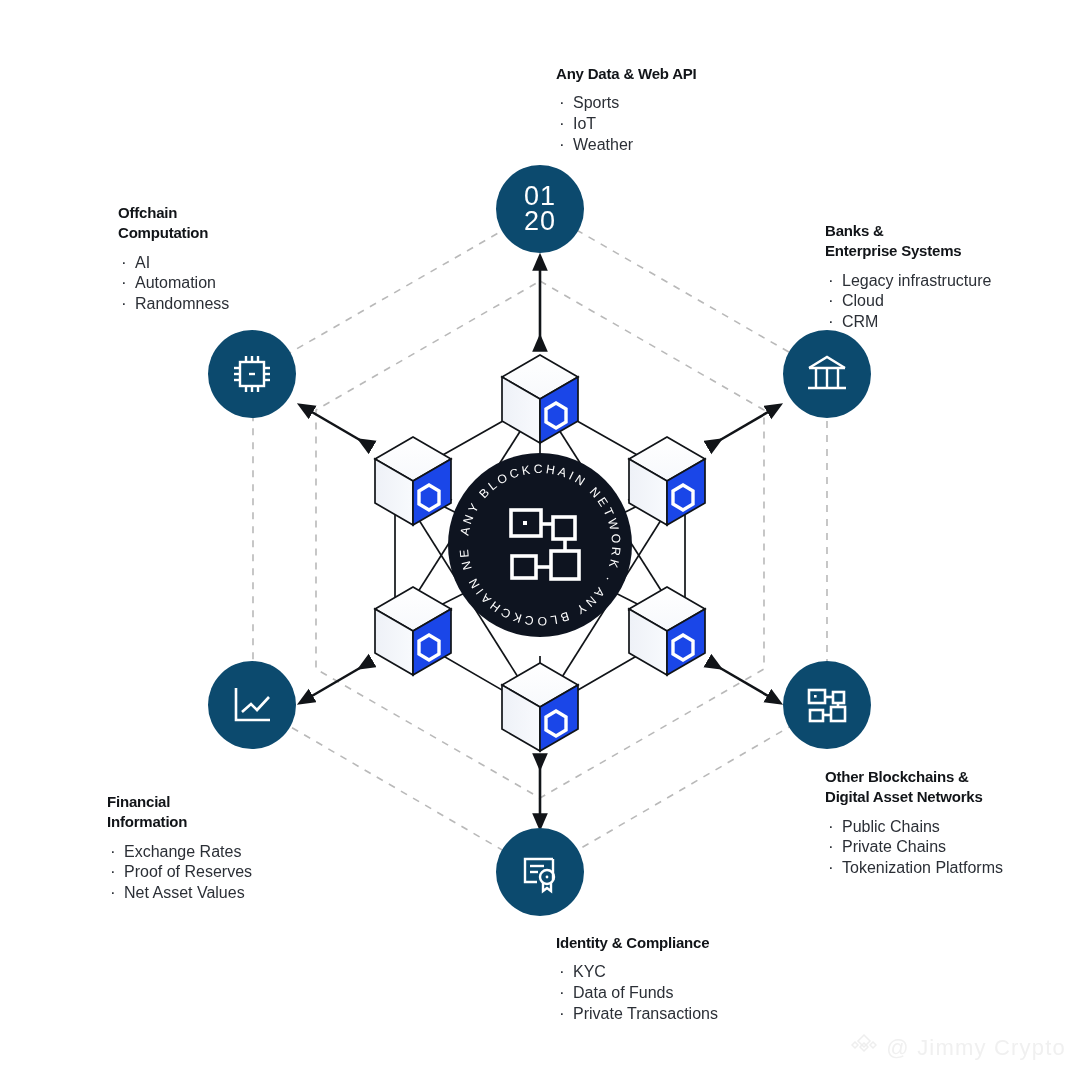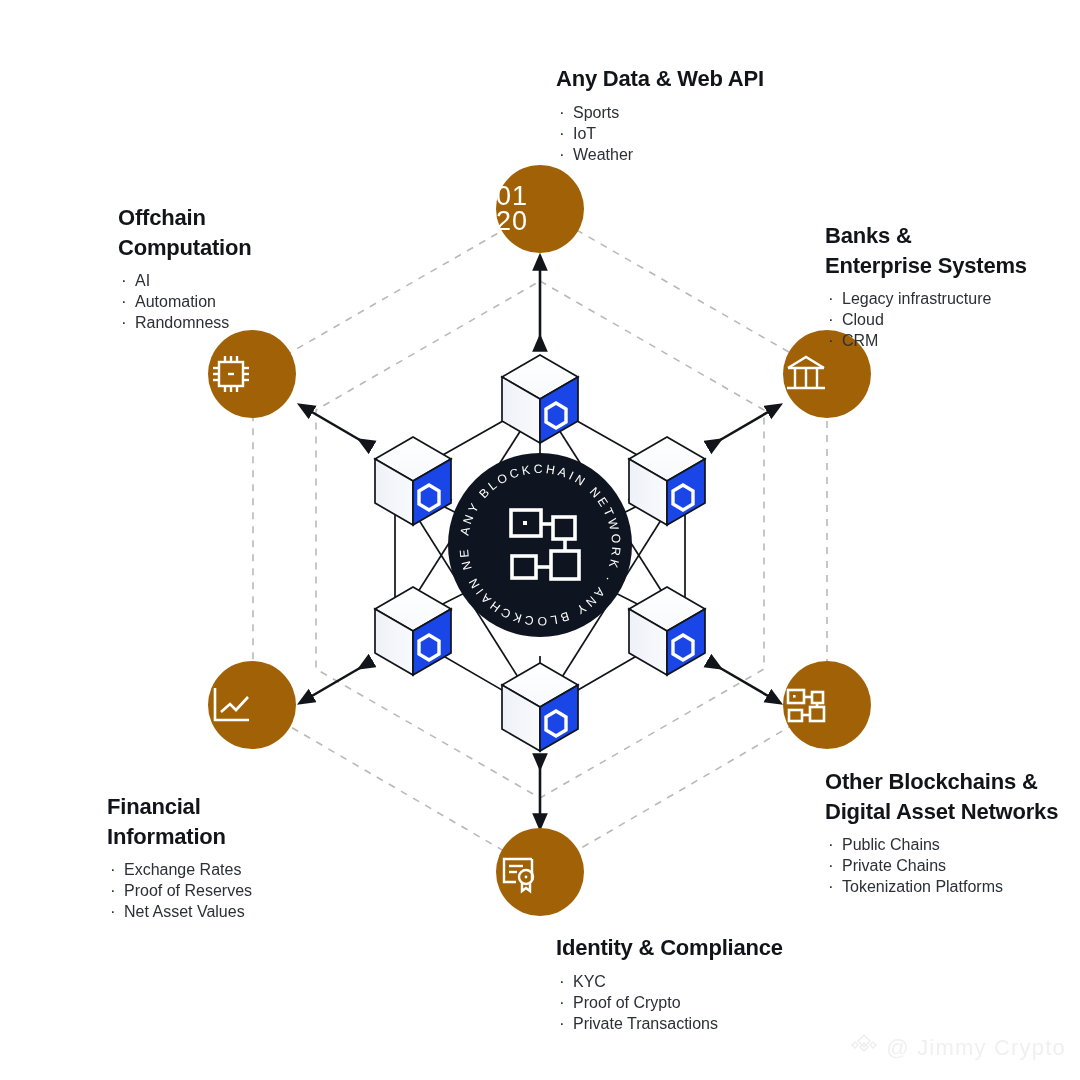--- a/index.html
+++ b/index.html
@@ -12,21 +12,21 @@
     overflow:hidden;
   }
   #stage{ position:absolute; inset:0; }
 
   
   #diagram{ position:absolute; left:0; top:0; width:1080px; height:1080px; }
 
   
   .block{ position:absolute; }
   .block h3{
-    font-size:22px;
+    font-size:15px;
     font-weight:bold;
     line-height:1.35;
     letter-spacing:-0.2px;
     color:#111418;
     white-space:pre-line;
   }
   .block ul{ list-style:none; margin-top:9px; }
   .block li{
     font-size:16px;
     line-height:1.31;
@@ -50,22 +50,22 @@
   #blk-banks     { left:825px; top:221px; }
   #blk-financial { left:107px; top:792px; }
   #blk-other     { left:825px; top:767px; }
   #blk-identity  { left:556px; top:933px; }
 
   
   .node{
     position:absolute;
     width:88px; height:88px;
     border-radius:50%;
-    background:#a16207;
-    display:flex; align-items:center; justify-content:flex-start;
+    background:#0c4a6e;
+    display:flex; align-items:center; justify-content:center;
   }
   .node svg{ display:block; }
   .binary{
     color:#ffffff;
     font-size:27px;
     line-height:0.92;
     font-weight:400;
     text-align:center;
     letter-spacing:1px;
     font-family:"Liberation Sans", sans-serif;
@@ -330,21 +330,21 @@
       <li>Public Chains</li>
       <li>Private Chains</li>
       <li>Tokenization Platforms</li>
     </ul>
   </div>
 
   <div class="block" id="blk-identity">
     <h3>Identity &amp; Compliance</h3>
     <ul>
       <li>KYC</li>
-      <li>Proof of Crypto</li>
+      <li>Data of Funds</li>
       <li>Private Transactions</li>
     </ul>
   </div>
 
   <div id="watermark">
     <span>
       <svg width="26" height="26" viewBox="0 0 26 26" fill="none" stroke="#eeeeee" stroke-width="1.5">
         <polygon points="13,3 19,9 13,15 7,9"></polygon>
         <polygon points="13,11 17,15 13,19 9,15"></polygon>
         <polygon points="4,10 7,13 4,16 1,13"></polygon>

